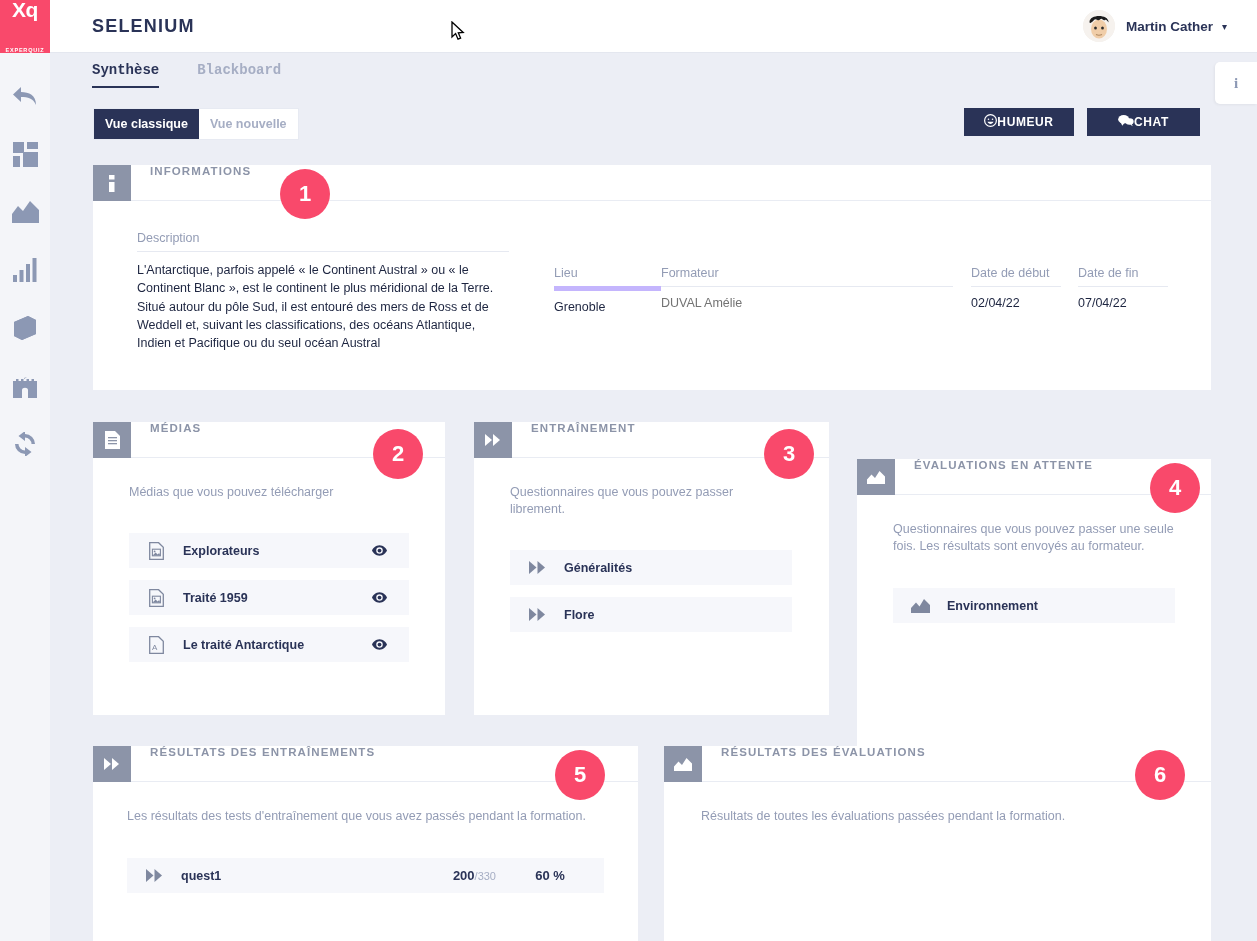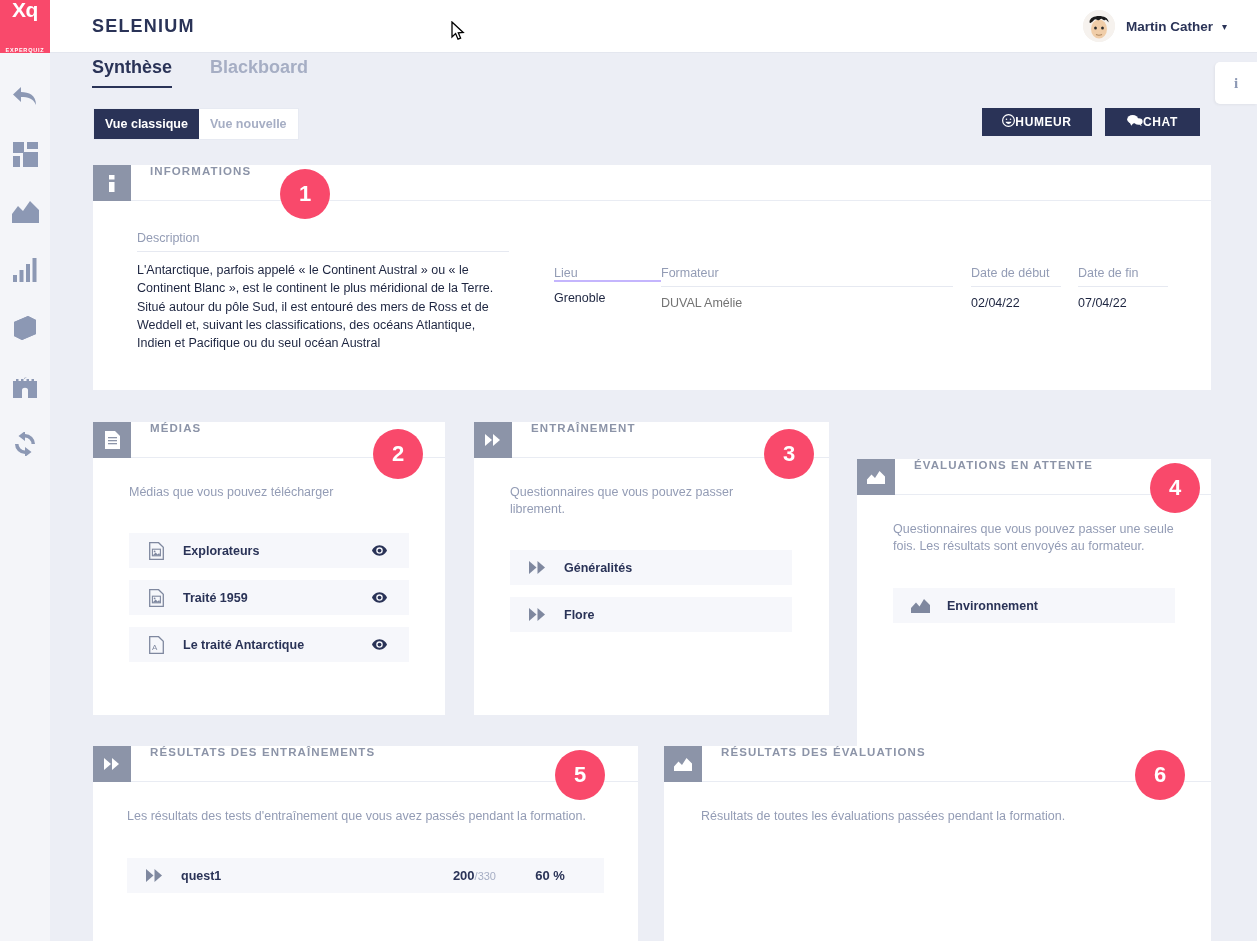--- a/index.html
+++ b/index.html
@@ -55,21 +55,21 @@
     margin-left: 11px; font-size: 13.5px; font-weight: bold; color: #2a3357;
   }
   .chev { margin-left: 9px; color: #2a3357; font-size: 10px; }
 
   
   .tabbar {
     position: absolute; left: 50px; top: 53px; width: 1207px; height: 35px;
     background: #eceef5; display: flex; align-items: flex-end;
   }
   .tab {
-    font-size: 18px; font-weight: bold; padding: 0 0 8px 0; cursor: pointer;
+    font-size: 14px; font-weight: bold; padding: 0 0 8px 0; cursor: pointer; font-family: Liberation Mono, monospace;
   }
   .tab.t1 { margin-left: 42px; color: #2a3357; border-bottom: 2px solid #2a3357; }
   .tab.t2 { margin-left: 38px; color: #a6aec4; border-bottom: 2px solid transparent; }
   .tabline {
     position: absolute; left: 50px; top: 87px; width: 1207px; height: 1px;
     background: #dde1ec;
   }
 
   
   .side-tab {
@@ -92,21 +92,21 @@
   .toggle .seg.on { background: #2a3357; color: #fff; }
   .toggle .seg.off { color: #a6aec4; }
 
   .actions { position: absolute; right: 57px; top: 108px; display: flex; gap: 13px; }
   .act-btn {
     background: #2a3357; color: #fff; font-size: 12px; font-weight: bold;
     letter-spacing: 0.6px; height: 28px; display: flex; align-items: center;
     justify-content: center; cursor: pointer;
   }
   .act-btn.humeur { width: 110px; }
-  .act-btn.chat { width: 95px; }
+  .act-btn.chat { width: 113px; }
   .act-btn svg { fill: #fff; }
 
   
   .card { position: absolute; background: #fff; }
   .card-head {
     height: 36px; display: flex; 
     border-bottom: 1px solid #e9ecf3; position: relative;
   }
   .card-ico {
     width: 38px; height: 36px; background: #8c94a8;
@@ -284,21 +284,21 @@
   </div>
   <div style="position:relative; padding:30px 40px 0 44px;">
     <div style="display:flex;">
 
       <div style="width:372px;">
         <div style="font-size:12.5px; color:#939cb5; padding-bottom:6px; border-bottom:1px solid #e6e9f1;">Description</div>
         <div style="font-size:12.5px; color:#1d2540; line-height:18.3px; padding-top:9px;">L'Antarctique, parfois appelé « le Continent Austral » ou « le Continent Blanc », est le continent le plus méridional de la Terre. Situé autour du pôle Sud, il est entouré des mers de Ross et de Weddell et, suivant les classifications, des océans Atlantique, Indien et Pacifique ou du seul océan Austral</div>
       </div>
 
       <div style="width:107px; margin-left:45px; margin-top:35px;">
-        <div style="font-size:12.5px; color:#939cb5; border-bottom:2px solid #c4b5fd;">Lieu</div>
+        <div style="font-size:12.5px; color:#939cb5; padding-bottom:6px; border-bottom:5px solid #c4b5fd;">Lieu</div>
         <div style="font-size:12.5px; color:#1d2540; padding-top:9px;">Grenoble</div>
       </div>
 
       <div style="width:292px; margin-left:0px; margin-top:35px;">
         <div style="font-size:12.5px; color:#939cb5; padding-bottom:6px; border-bottom:1px solid #e6e9f1;">Formateur</div>
         <div style="font-size:12.5px; color:#737373; padding-top:9px;">DUVAL Amélie</div>
       </div>
 
       <div style="width:90px; margin-left:18px; margin-top:35px;">
         <div style="font-size:12.5px; color:#939cb5; padding-bottom:6px; border-bottom:1px solid #e6e9f1;">Date de début</div>

